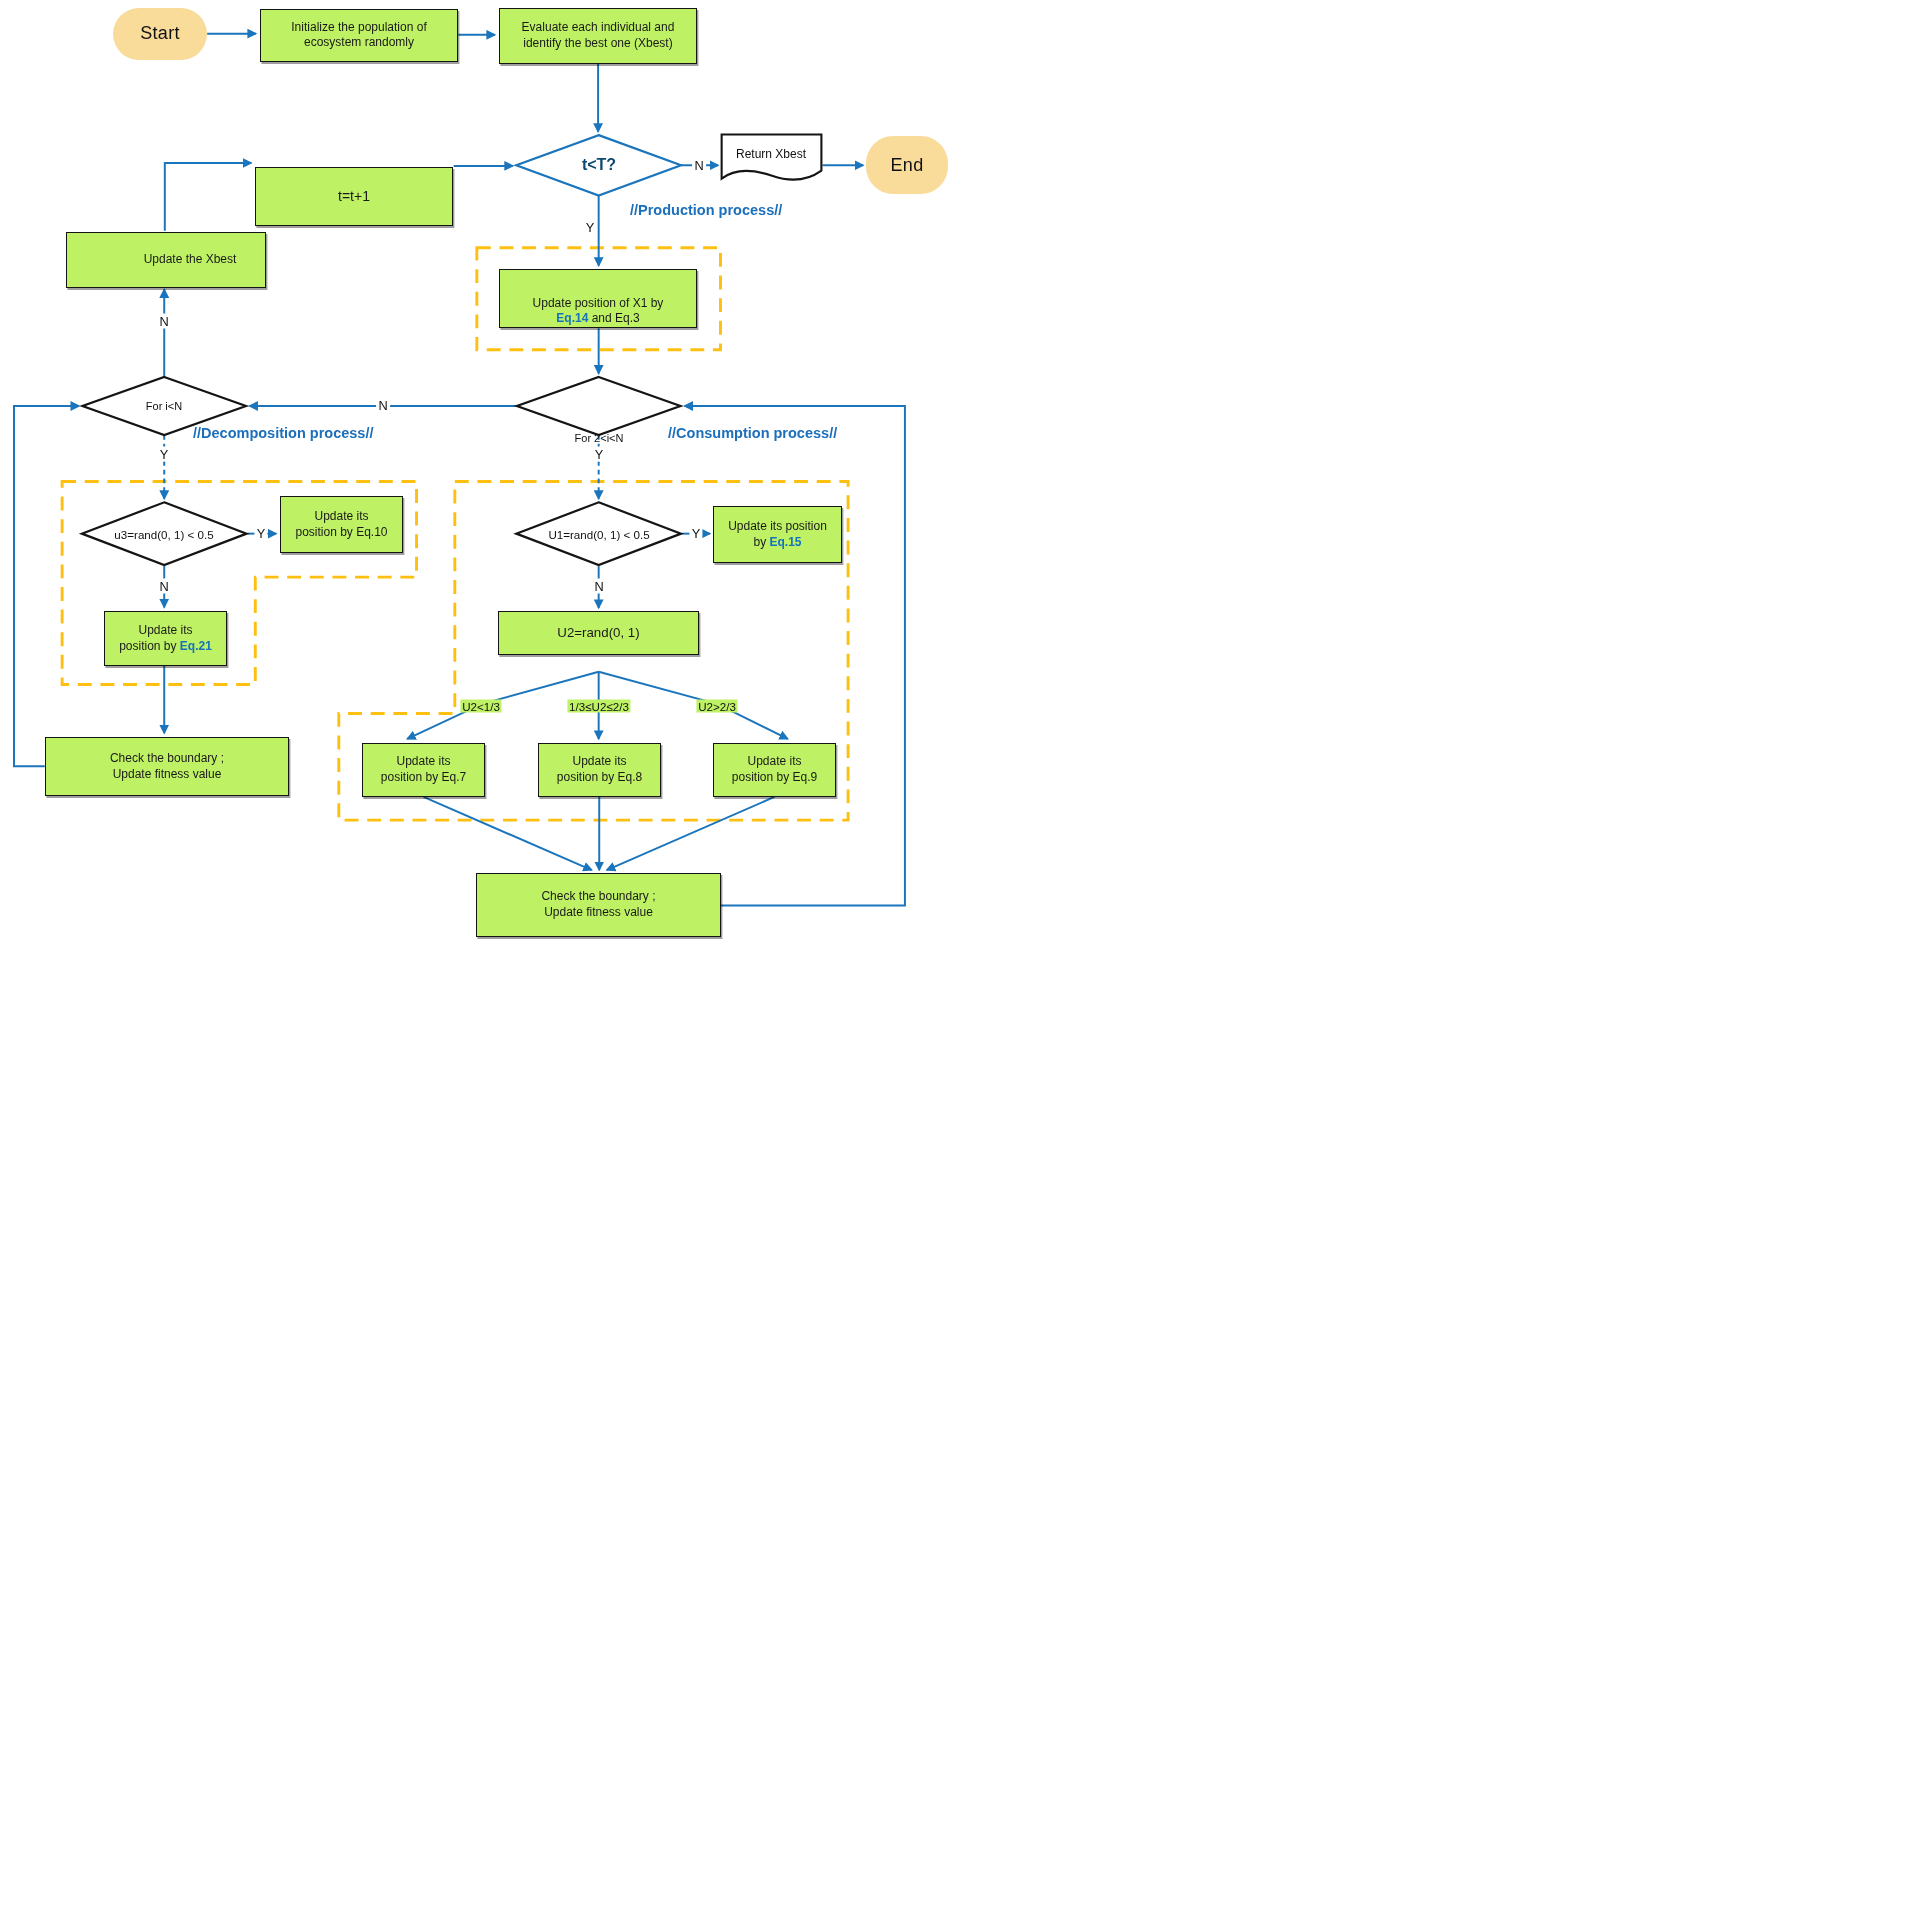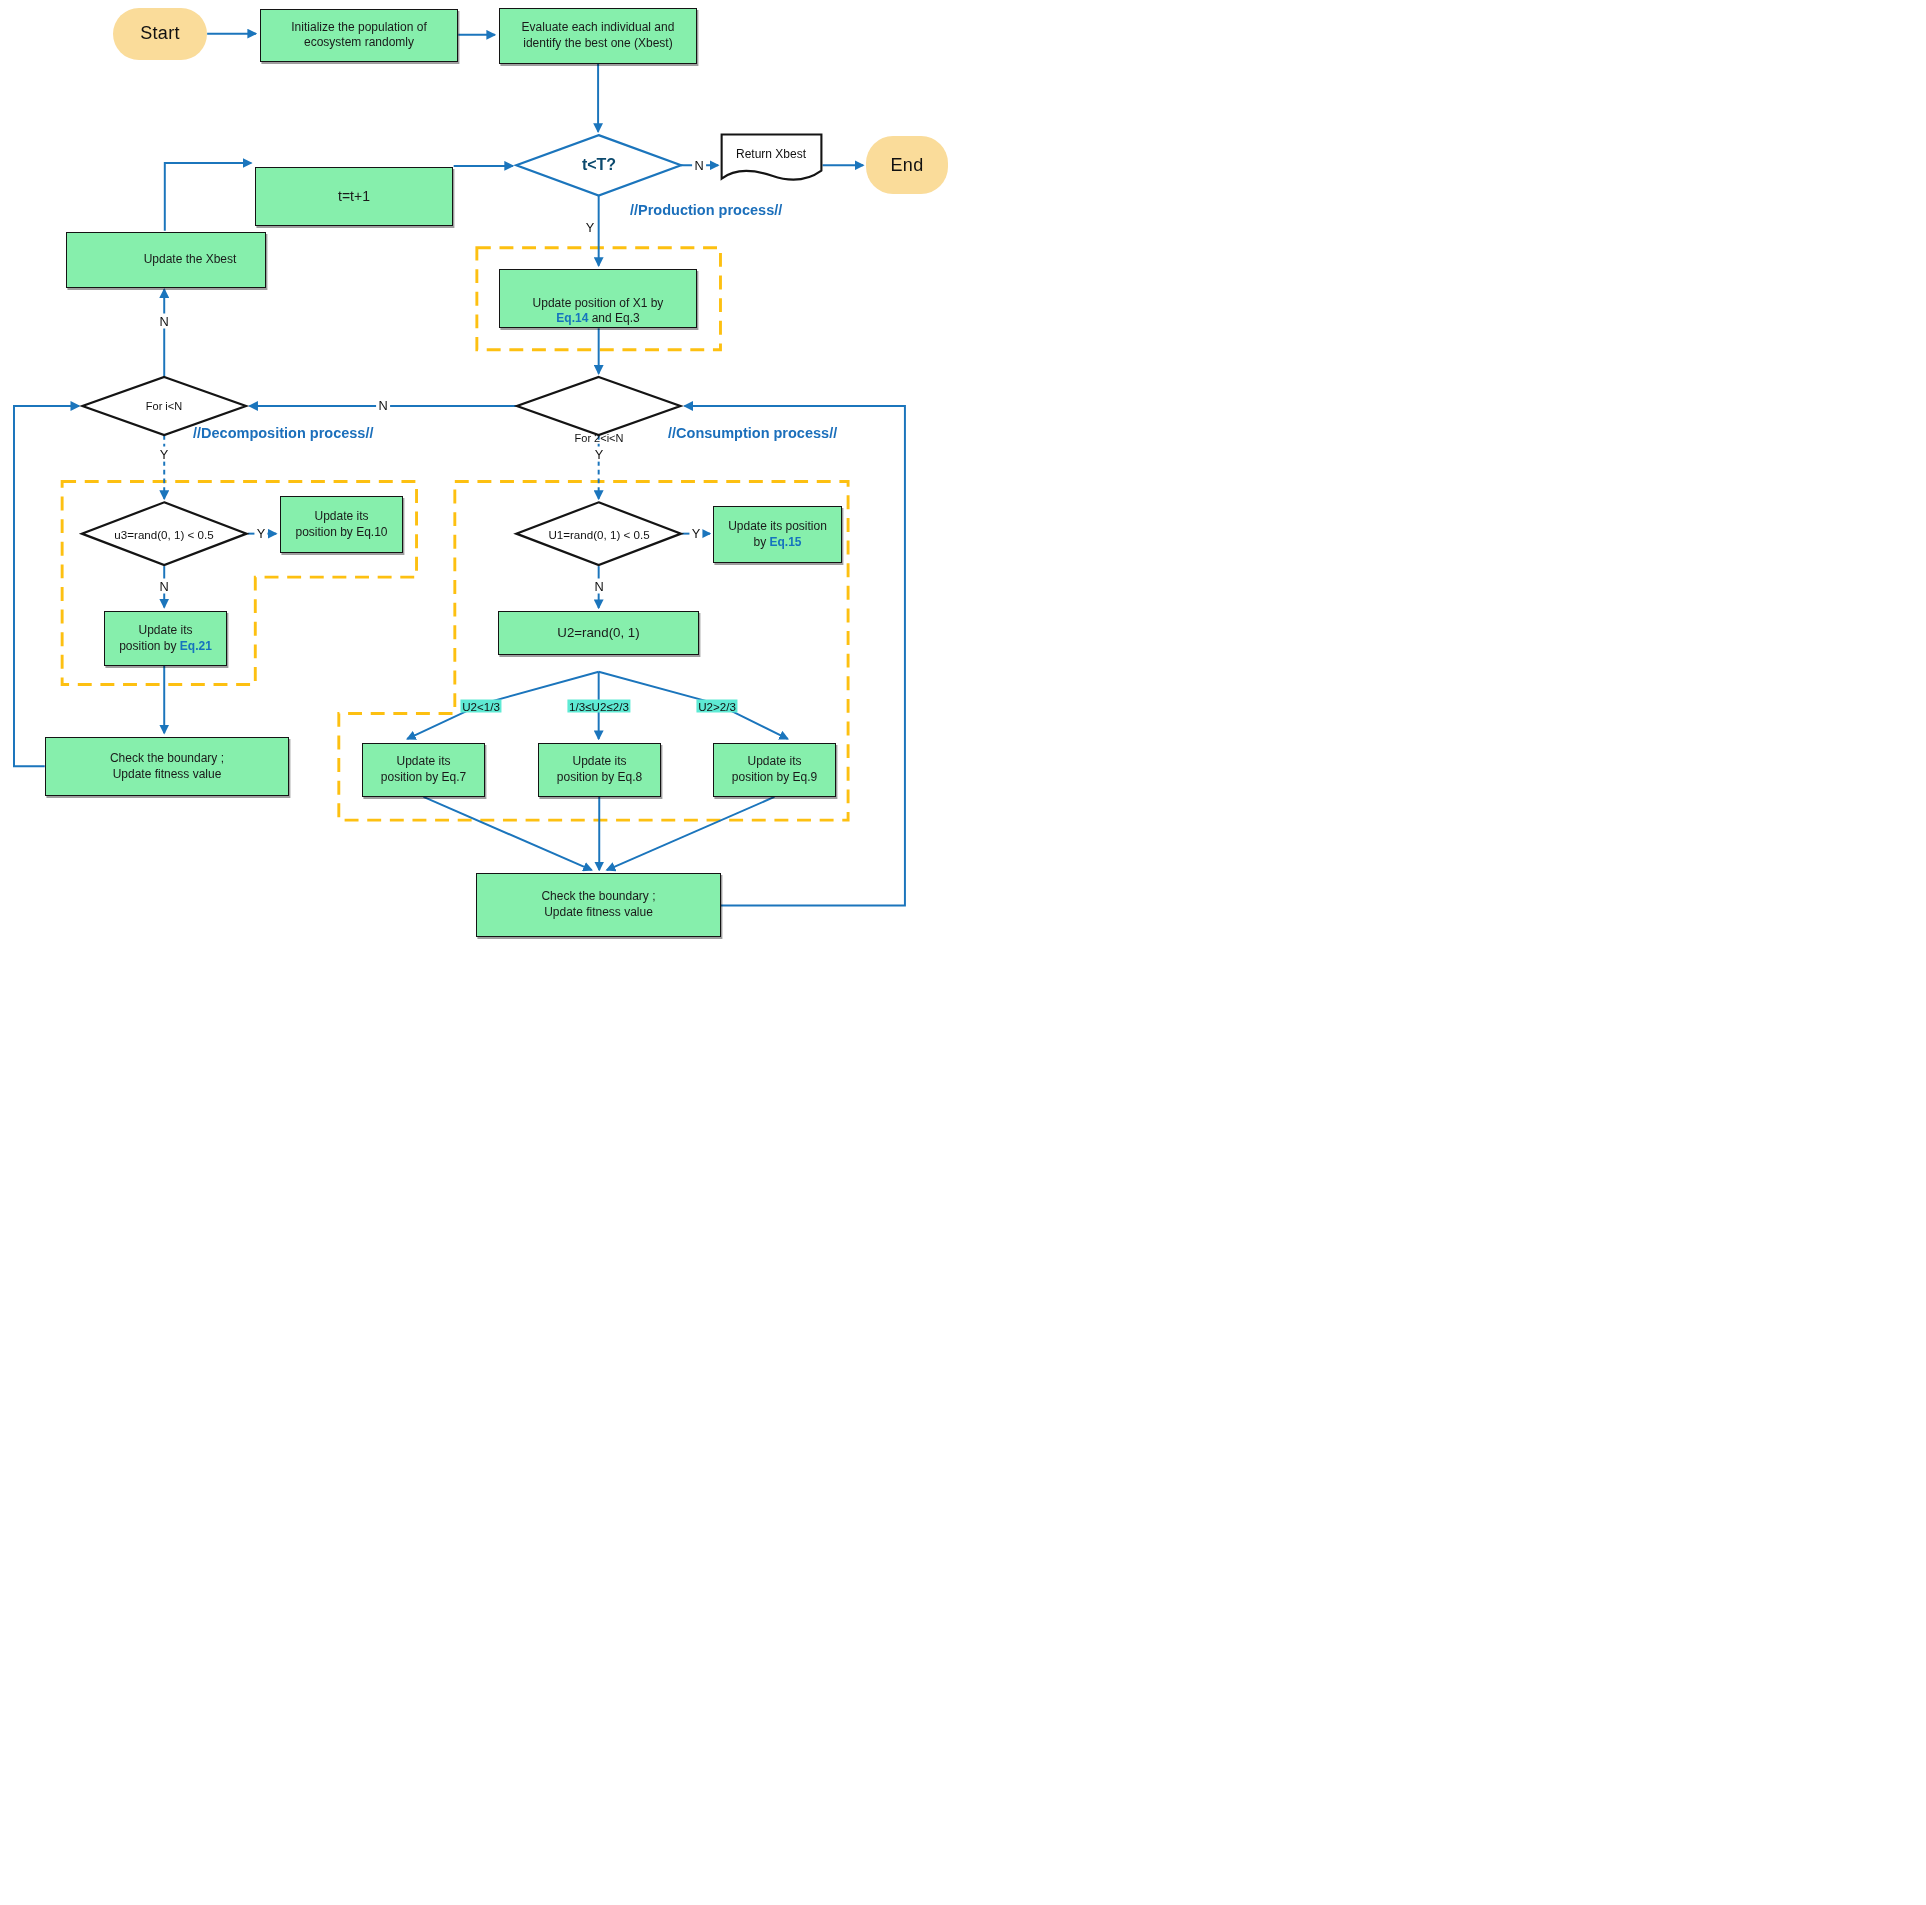--- a/index.html
+++ b/index.html
@@ -2,41 +2,41 @@
 <html style="font-size:9.3px"><head>
 <meta charset="utf-8">
 <style>
   html,body{margin:0;padding:0;background:#ffffff;}
   .canvas{
     position:relative;width:963px;height:953px;
     font-family:"Liberation Sans",sans-serif;color:#1a1a1a;background:#fff;overflow:hidden;text-decoration:underline;
   }
   svg.layer{position:absolute;left:0;top:0;width:963px;height:953px;}
   .node{
-    position:absolute;background:#86efac;border:1.7px solid #141414;
+    position:absolute;background:#bef264;border:1.7px solid #141414;
     box-shadow:1.4px 2px 0 rgba(0,0,0,.38);
     display:flex;align-items:center;justify-content:center;text-align:center;
     font-size:12px;line-height:1.3;box-sizing:border-box;
   }
   .terminal{
     position:absolute;background:#fadc9a;border-radius:27px;
     display:flex;align-items:center;justify-content:center;
     font-size:18px;letter-spacing:0.3px;color:#111;
   }
   .dlabel{ 
     position:absolute;transform:translate(-50%,-50%);
     font-size:11px;text-align:center;white-space:nowrap;color:#111;
   }
   .elabel{ 
     position:absolute;transform:translate(-50%,-50%);
     font-size:12.8px;background:#fff;padding:0 2.3px;color:#111;white-space:nowrap;
   }
   .blabel{ 
     position:absolute;transform:translate(-50%,-50%);
-    font-size:11.6px;background:#5eead4;padding:0 1.7px;color:#111;white-space:nowrap;
+    font-size:11.6px;background:#bef264;padding:0 1.7px;color:#111;white-space:nowrap;
   }
   .section{
     position:absolute;font-size:14.5px;font-weight:700;color:#1b6fbb;white-space:nowrap;
   }
   .eqblue{color:#1573be;font-weight:700;}
   .bold{font-weight:700;}
 </style>
 </head>
 <body>
 

